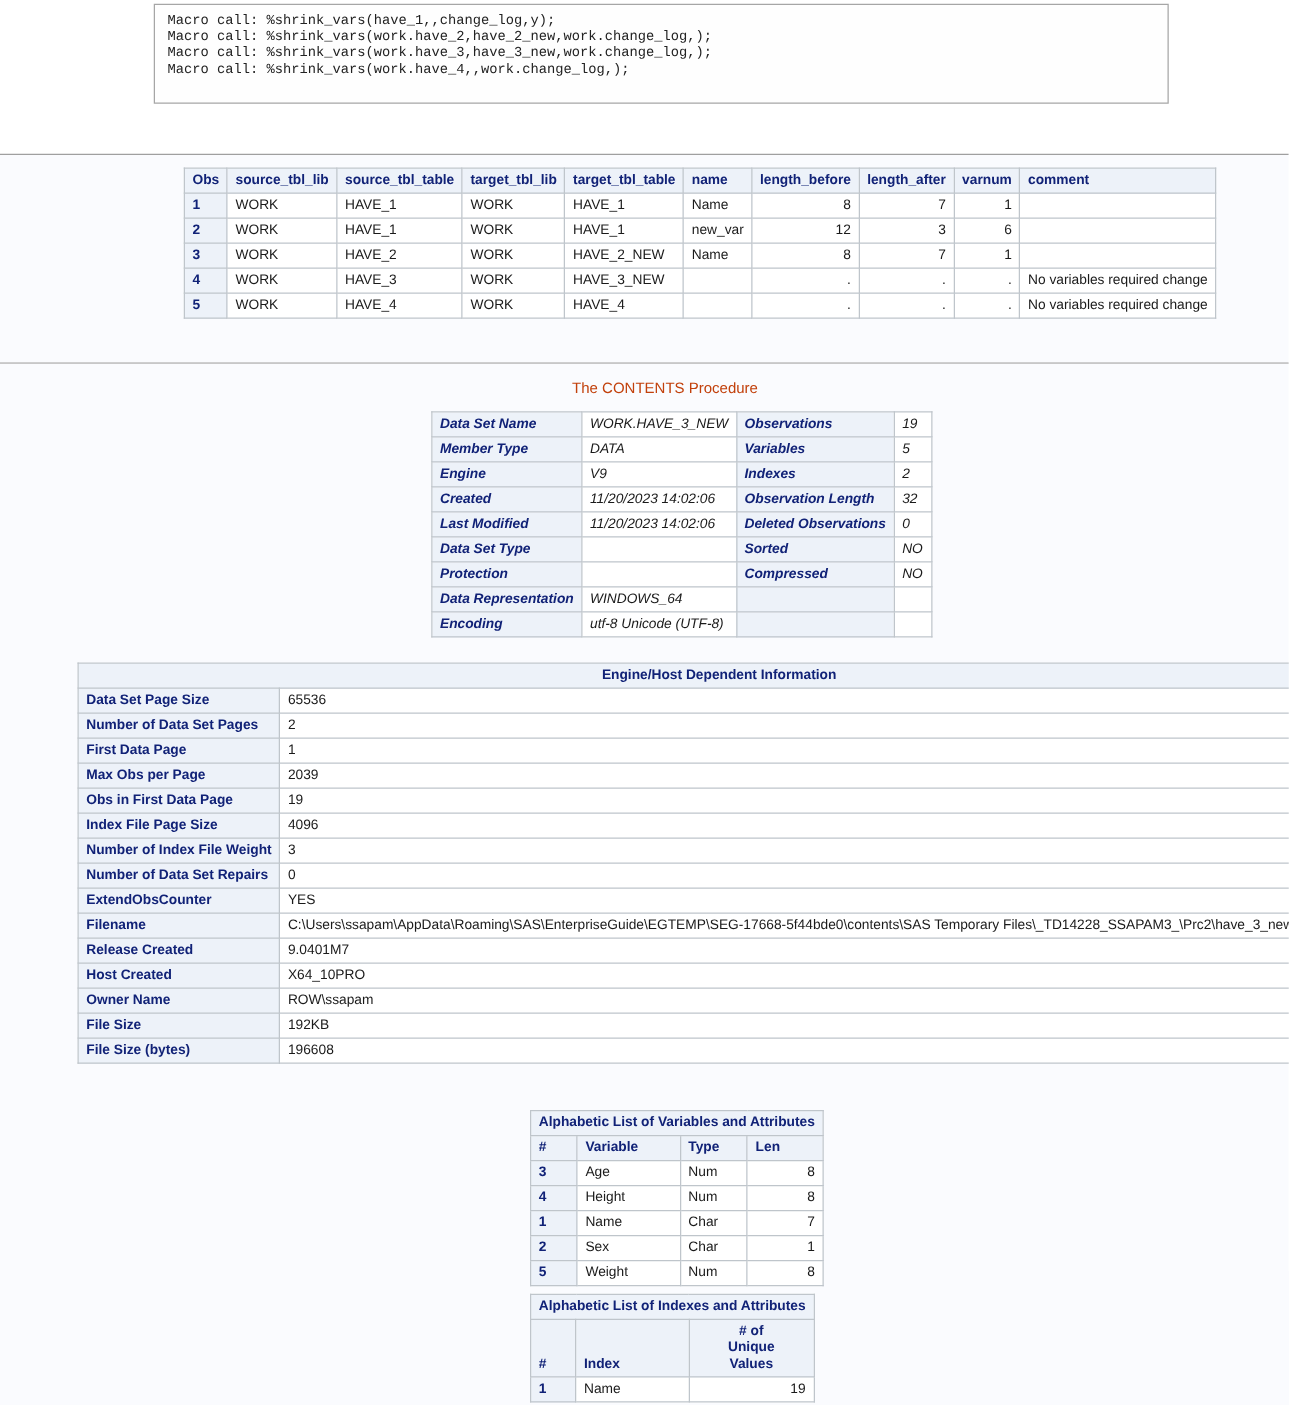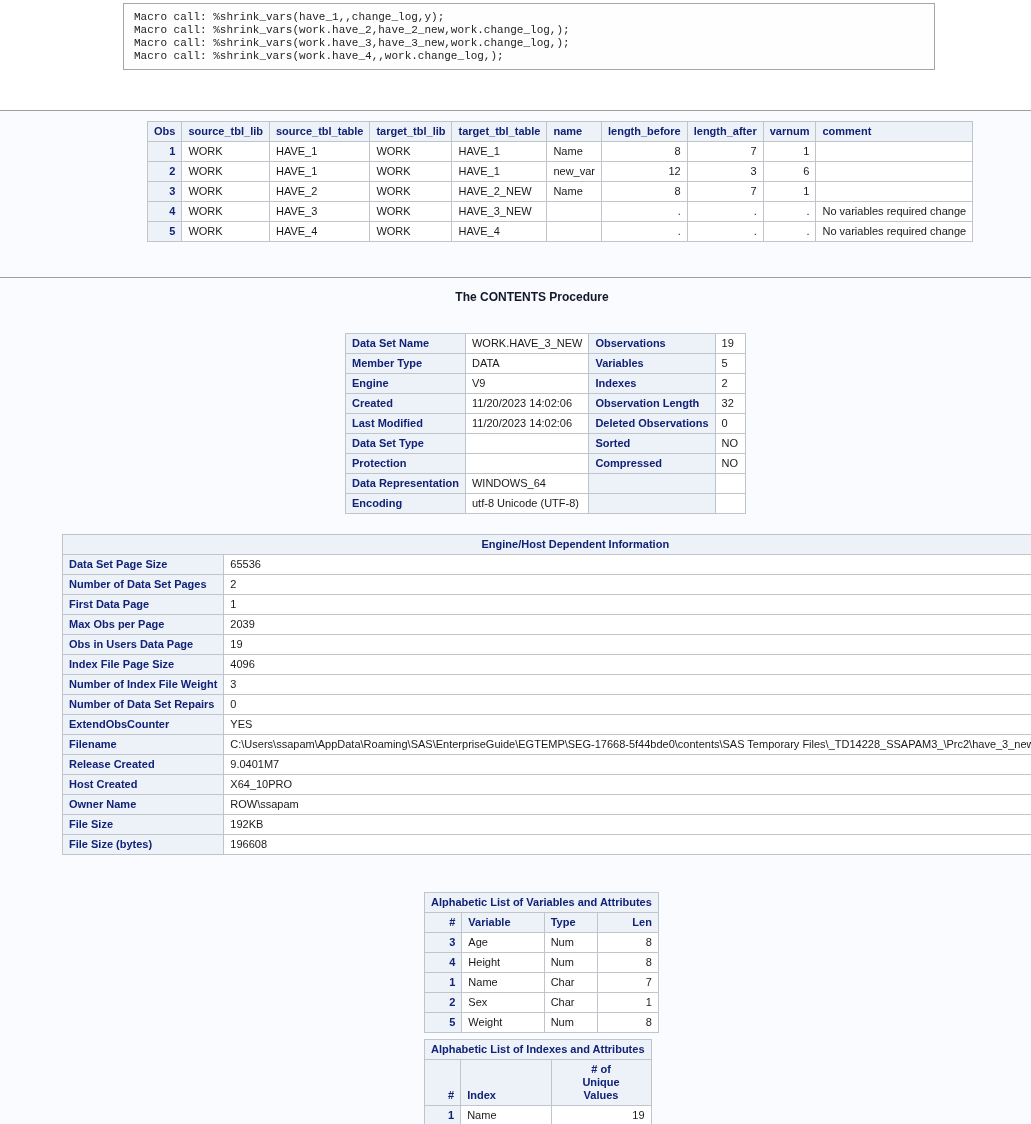--- a/index.html
+++ b/index.html
@@ -9,21 +9,21 @@
     min-height: 1124px;
     font-family: "Liberation Sans", sans-serif;
     position: relative;
   }
 
   
   .log-section { background: #ffffff; padding: 3px 0 40px 0; }
   .log-box {
     margin-left: 123px;
     width: 812px;
-    height: 67px;
+    height: 80px;
     border: 1px solid #a6a6a6;
     background: #fefefe;
     padding: 7px 8px 0 10px;
   }
   .log-line {
     font-family: "Liberation Mono", "DejaVu Sans Mono", monospace;
     font-size: 11px;
     line-height: 13px;
     color: #222222;
     white-space: pre;
@@ -35,22 +35,22 @@
   
   .ods { background: #fafbfe; }
   .section-shrink { padding: 10px 0 35px 0; }
   .section-contents { padding: 12px 0 8px 0; }
 
   .proc-title {
     width: 940px;
     margin-left: 62px;
     text-align: center;
     font-size: 12px;
-    font-weight: bold;
-    color: #0f172a;
+    font-weight: normal;
+    color: #c2410c;
     line-height: 14px;
   }
 
   
   table.sas {
     border-collapse: collapse;
     font-family: "Liberation Sans", sans-serif;
     font-size: 11px;
     color: #1a1a1a;
     background: #ffffff;
@@ -63,28 +63,28 @@
     white-space: nowrap;
   }
   table.sas th {
     background: #edf2f9;
     color: #112277;
     font-weight: bold;
     text-align: left;
   }
   table.sas td { background: #ffffff; text-align: left; }
   table.sas td.num { text-align: right; }
-  table.sas th.hnum { text-align: right; }
+  table.sas th.hnum { }
   table.sas th.caption { text-align: center; }
   table.sas th.prewrap { white-space: pre-line; text-align: center; }
   table.sas .vbottom th { vertical-align: bottom; }
   td.wrapcell { white-space: normal; }
 
   .tbl-shrink   { margin-left: 147px; width: 770px; }
-  .tbl-attrs    { margin-left: 345px; margin-top: 29px; }
+  .tbl-attrs    { margin-left: 345px; margin-top: 12px; font-style: italic; }
   .tbl-engine   { margin-left: 62px;  margin-top: 20px; width: 940px; }
   .tbl-vars     { margin-left: 424px; margin-top: 37px; width: 213px; }
   .tbl-idx      { margin-left: 424px; margin-top: 6px; width: 213px; }
 </style>
 </head>
 <body>
 
 <div class="log-section">
   <div class="log-box">
     <div class="log-line">Macro call: %shrink_vars(have_1,,change_log,y);</div>
@@ -269,21 +269,21 @@
         </tr>
         <tr>
           <th scope="row">First Data Page</th>
           <td>1</td>
         </tr>
         <tr>
           <th scope="row">Max Obs per Page</th>
           <td>2039</td>
         </tr>
         <tr>
-          <th scope="row">Obs in Users Data Page</th>
+          <th scope="row">Obs in First Data Page</th>
           <td>19</td>
         </tr>
         <tr>
           <th scope="row">Index File Page Size</th>
           <td>4096</td>
         </tr>
         <tr>
           <th scope="row">Number of Index File Weight</th>
           <td>3</td>
         </tr>

